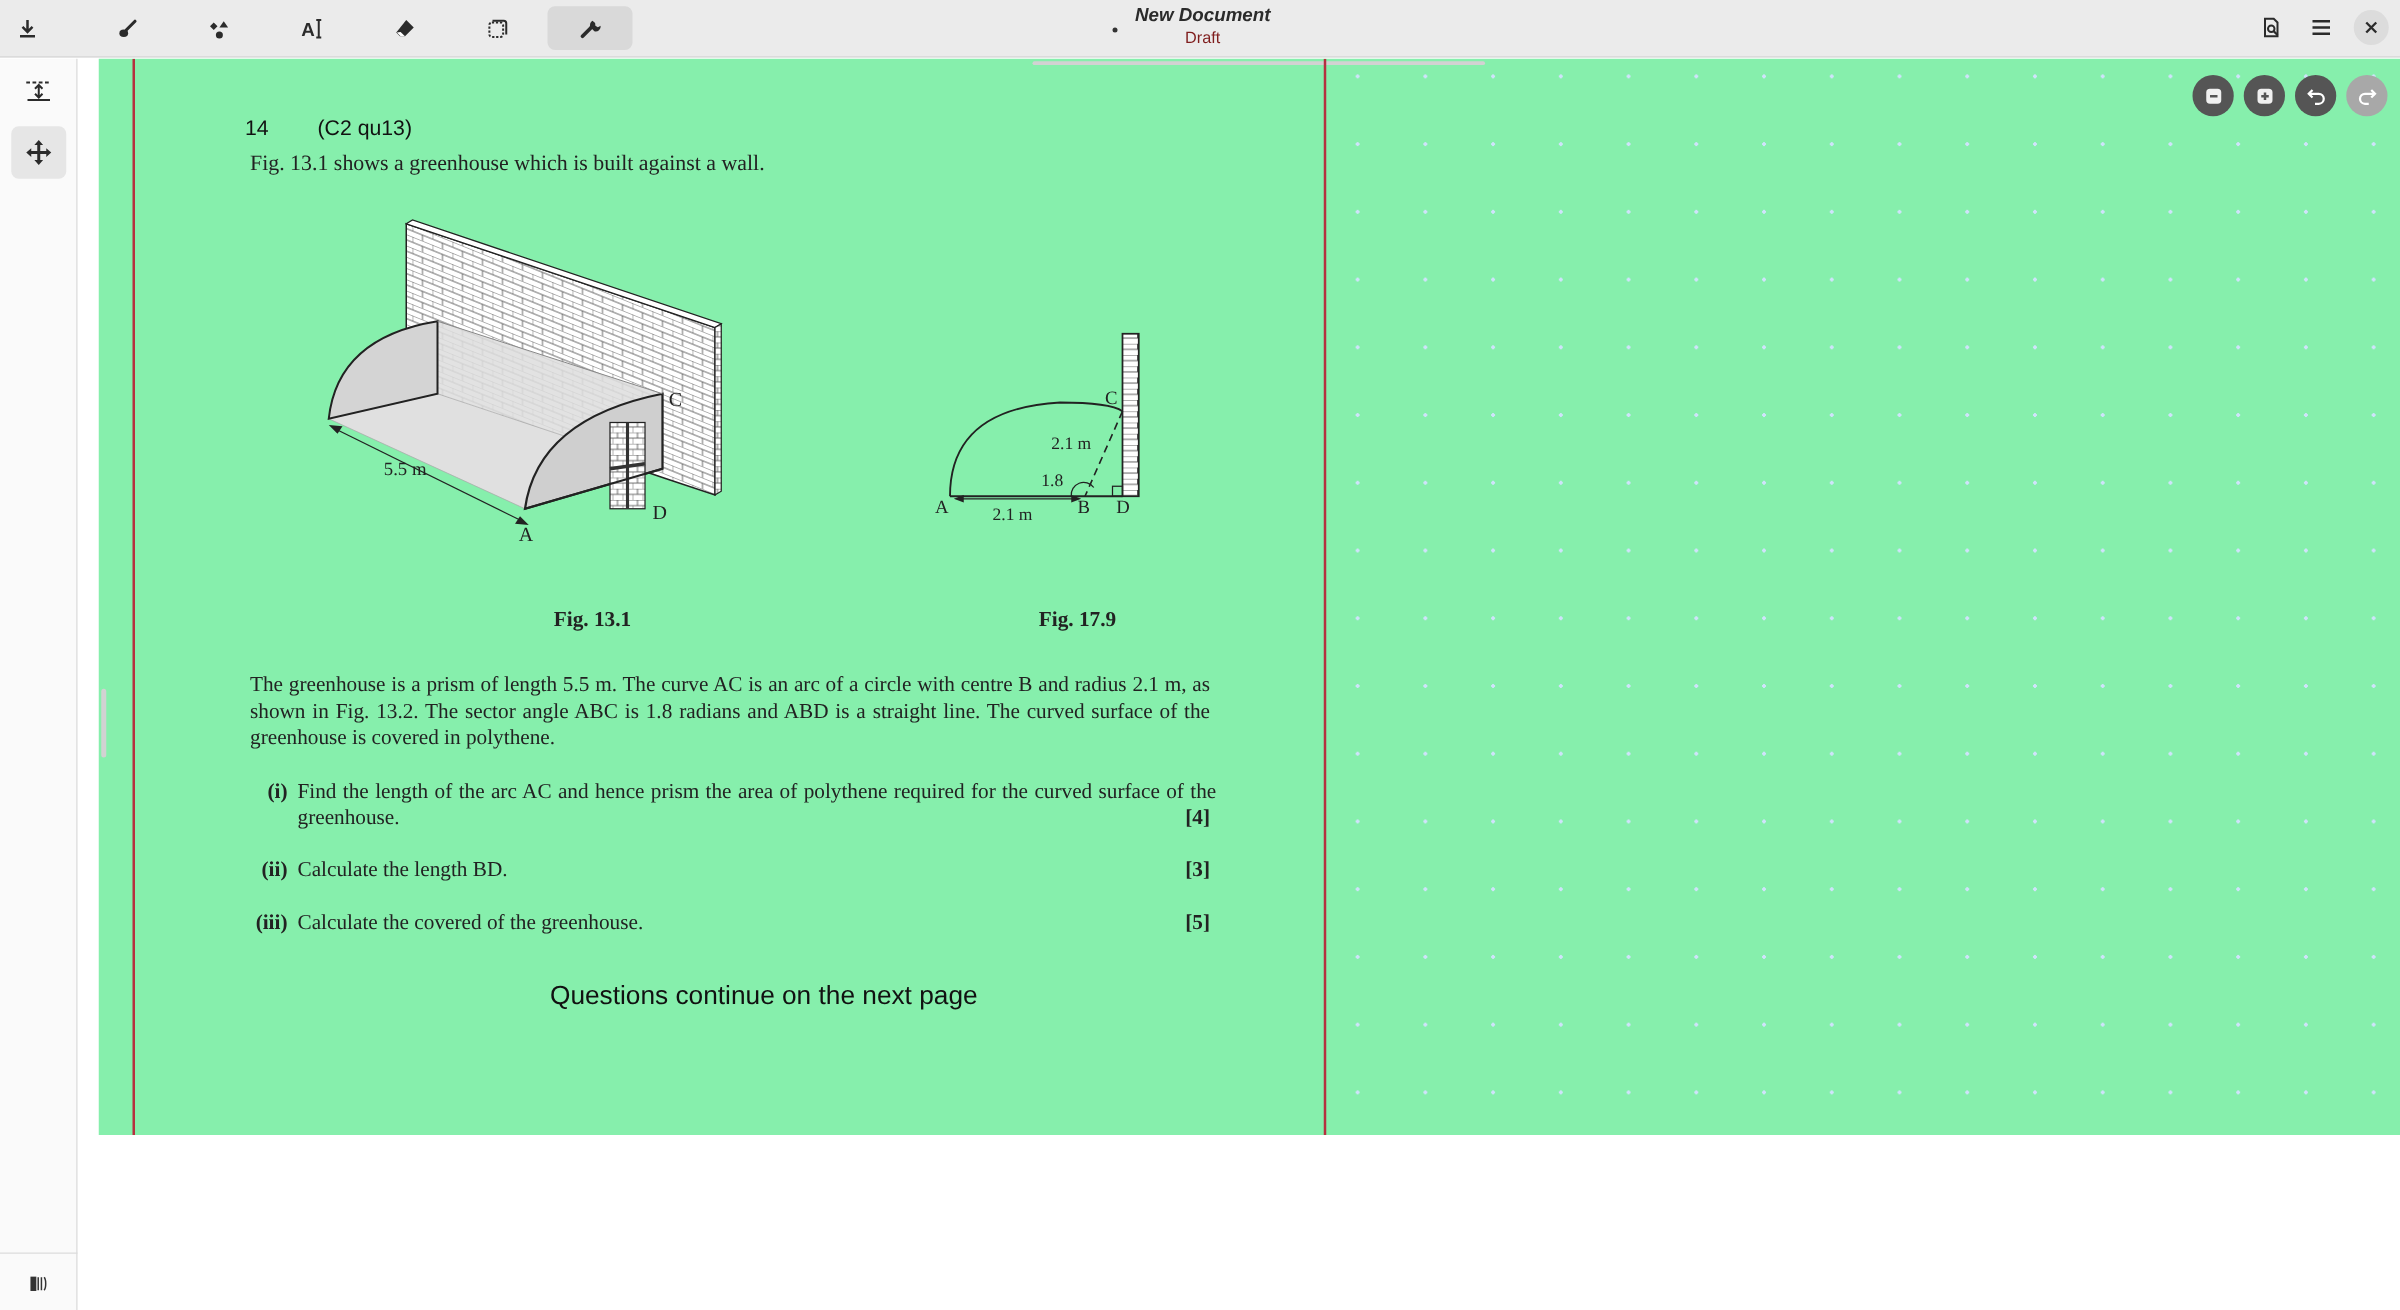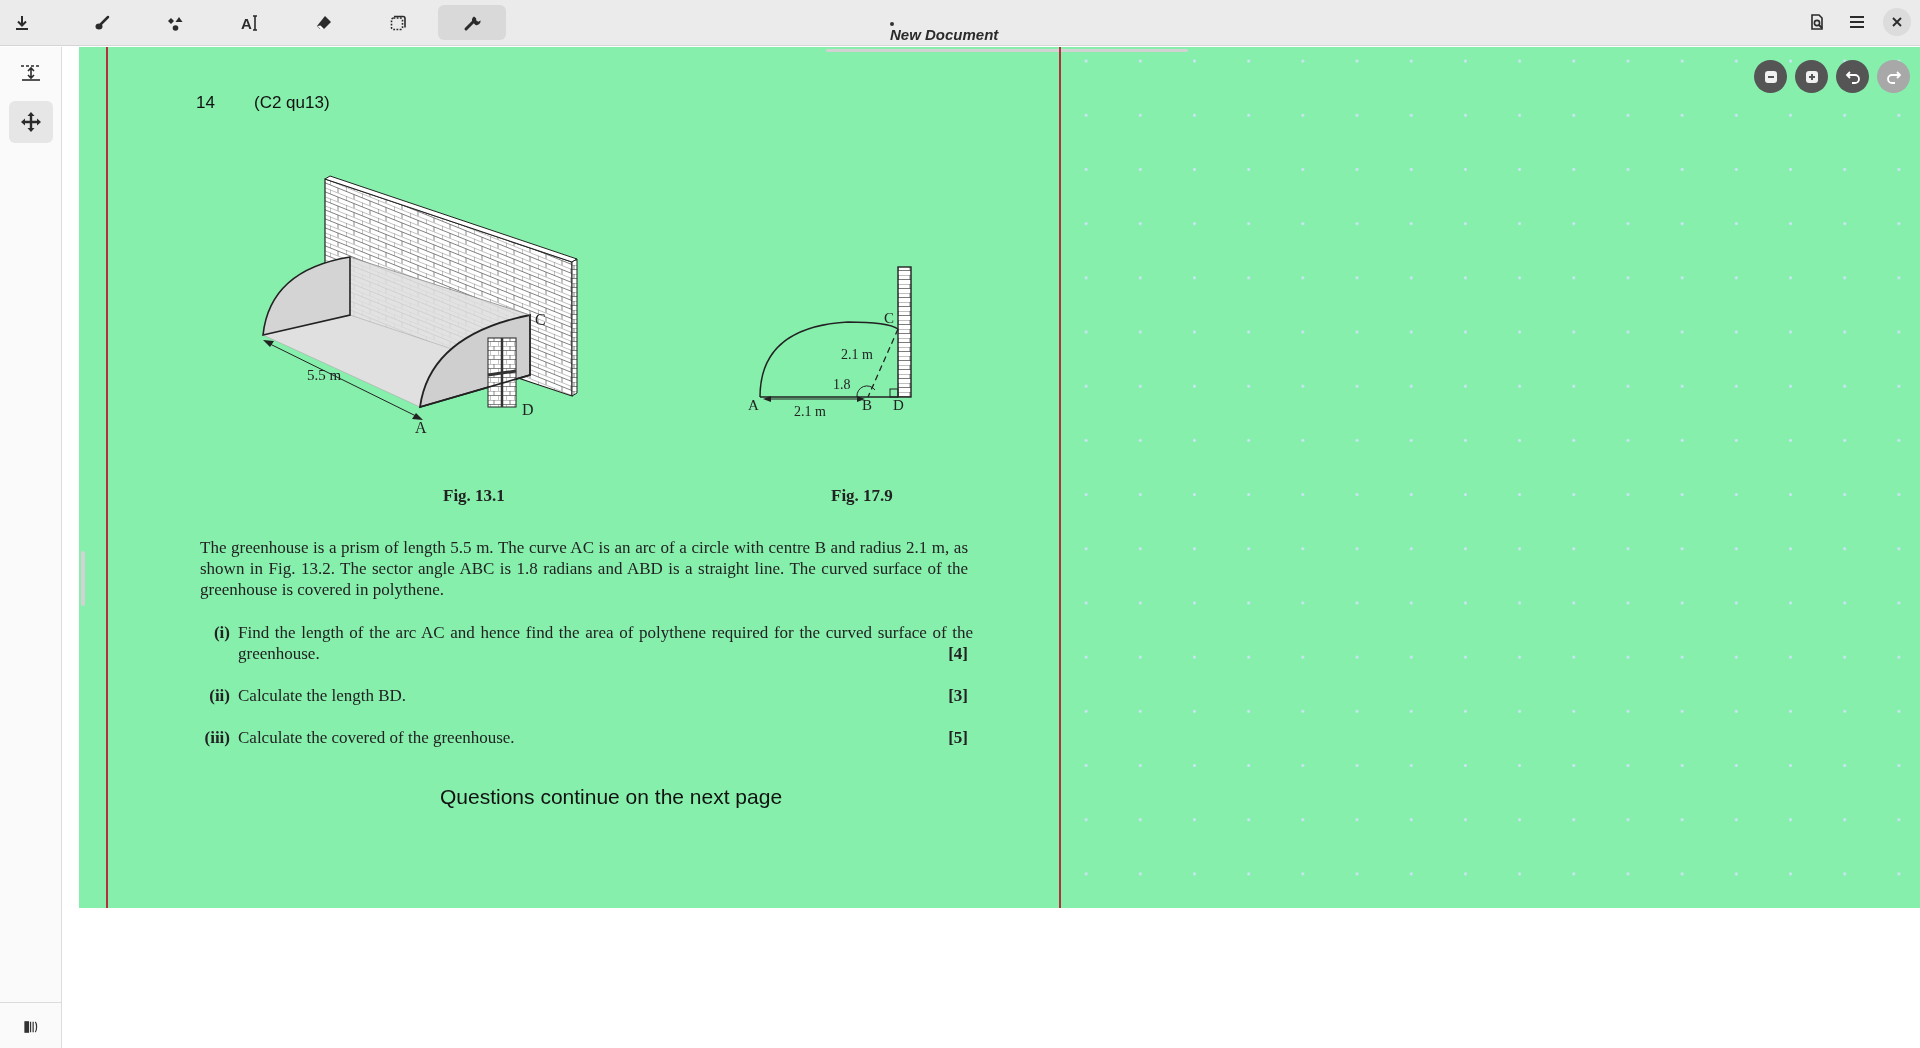--- a/index.html
+++ b/index.html
@@ -3,21 +3,21 @@
 <meta charset="utf-8">
 <style>
   * { box-sizing: border-box; margin: 0; padding: 0; }
   html, body { width: 1920px; height: 1048px; overflow: hidden; background: #ffffff; font-family: "Liberation Sans", sans-serif; }
 
   
   .topbar { position: absolute; left: 0; top: 0; width: 1920px; height: 46px; background: #ebebeb; border-bottom: 1px solid #d6d6d6; }
   .tool { position: absolute; top: 5px; width: 68px; height: 35px; border-radius: 6px; display: flex; align-items: center; justify-content: center; color: #2b2b2b; }
   .tool.active { background: #d9d9d9; }
   .tool svg { width: 18px; height: 18px; }
-  .title-wrap { position: absolute; left: 890px; top: 4px; display: flex; align-items: flex-start; flex-direction: column; }
+  .title-wrap { position: absolute; left: 890px; top: 4px; display: flex; align-items: flex-start; }
   .title-dot { width: 4px; height: 4px; background: #333; border-radius: 50%; margin-top: 18px; margin-right: 14px; }
   .title-block { text-align: center; }
   .doc-title { font-size: 15px; font-weight: bold; font-style: italic; color: #2b2b2b; line-height: 18px; }
   .doc-sub { font-size: 13px; color: #7f1d1d; line-height: 15px; }
   .right-ctrl { position: absolute; top: 8px; width: 28px; height: 28px; display: flex; align-items: center; justify-content: center; color: #2b2b2b; border-radius: 50%; }
   .right-ctrl svg { width: 18px; height: 18px; }
   .close-btn { background: #dcdcdc; }
 
   
   .sidebar { position: absolute; left: 0; top: 47px; width: 62px; height: 1001px; background: #fafafa; border-right: 1px solid #dcdcdc; }
@@ -162,20 +162,21 @@
   <div class="grid"></div>
   <div class="vscroll"></div>
   <div class="hscroll"></div>
   <div class="page-border-left"></div>
   <div class="page-border-right"></div>
 
   <div class="page">
     <div class="q-head">
       <span class="qnum">14</span><span>(C2 qu13)</span>
     </div>
+    <div class="intro serif">Fig. 13.1 shows a greenhouse which is built against a wall.</div>
 
     <svg class="fig1" viewBox="0 0 385 290">
       <defs>
         <pattern id="brick" width="16" height="9" patternUnits="userSpaceOnUse" patternTransform="skewY(22)">
           <rect width="16" height="9" fill="#fff"></rect>
           <path d="M0 0H16M0 4.5H16M0 0V4.5M8 4.5V9" stroke="#555" stroke-width="0.7" fill="none"></path>
         </pattern>
         <pattern id="brickSide" width="8" height="9" patternUnits="userSpaceOnUse">
           <rect width="8" height="9" fill="#fff"></rect>
           <path d="M0 0H8M0 4.5H8M4 0V4.5M0 4.5V9" stroke="#555" stroke-width="0.7" fill="none"></path>
@@ -241,21 +242,21 @@
       <text x="46" y="159" font-size="14" font-family="Liberation Serif, serif" fill="#222">2.1 m</text>
       <text x="114" y="153" font-size="15" font-family="Liberation Serif, serif" fill="#222">B</text>
       <text x="145" y="153" font-size="15" font-family="Liberation Serif, serif" fill="#222">D</text>
     </svg>
     <div class="caption serif" style="left:691px;">Fig. 17.9</div>
 
     <div class="para serif">The greenhouse is a prism of length 5.5 m. The curve AC is an arc of a circle with centre B and radius 2.1 m, as shown in Fig. 13.2. The sector angle ABC is 1.8 radians and ABD is a straight line. The curved surface of the greenhouse is covered in polythene.</div>
 
     <div class="sub-q serif" style="top:575px;height:42px;">
       <span class="lbl">(i)</span>
-      <span class="txt" style="width:735px;text-align:justify;">Find the length of the arc AC and hence find the area of polythene required for the curved surface of the greenhouse.</span>
+      <span class="txt" style="width:735px;text-align:justify;">Find the length of the arc AC and hence prism the area of polythene required for the curved surface of the greenhouse.</span>
       <span class="marks" style="top:21px;">[4]</span>
     </div>
     <div class="sub-q serif" style="top:638px;height:21px;">
       <span class="lbl">(ii)</span>
       <span class="txt">Calculate the length BD.</span>
       <span class="marks">[3]</span>
     </div>
     <div class="sub-q serif" style="top:680px;height:21px;">
       <span class="lbl">(iii)</span>
       <span class="txt">Calculate the covered of the greenhouse.</span>

